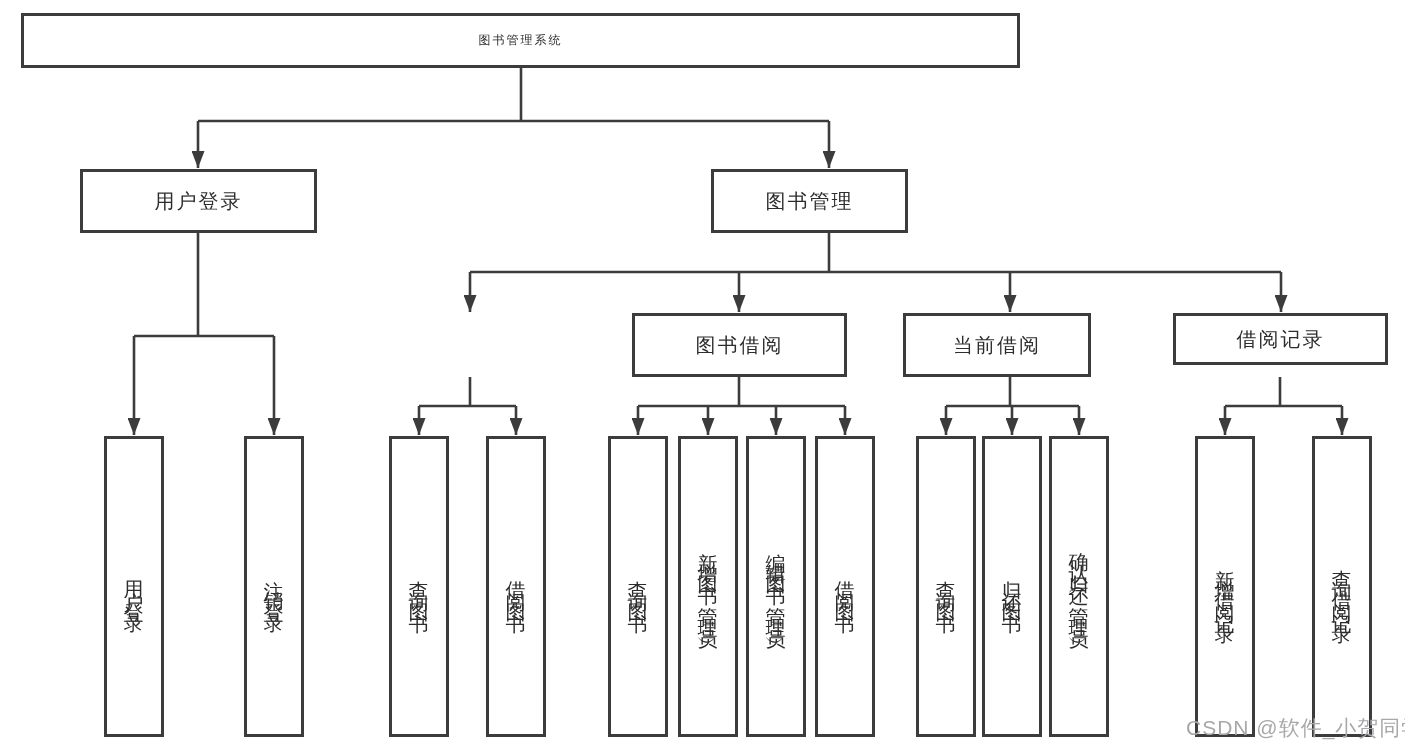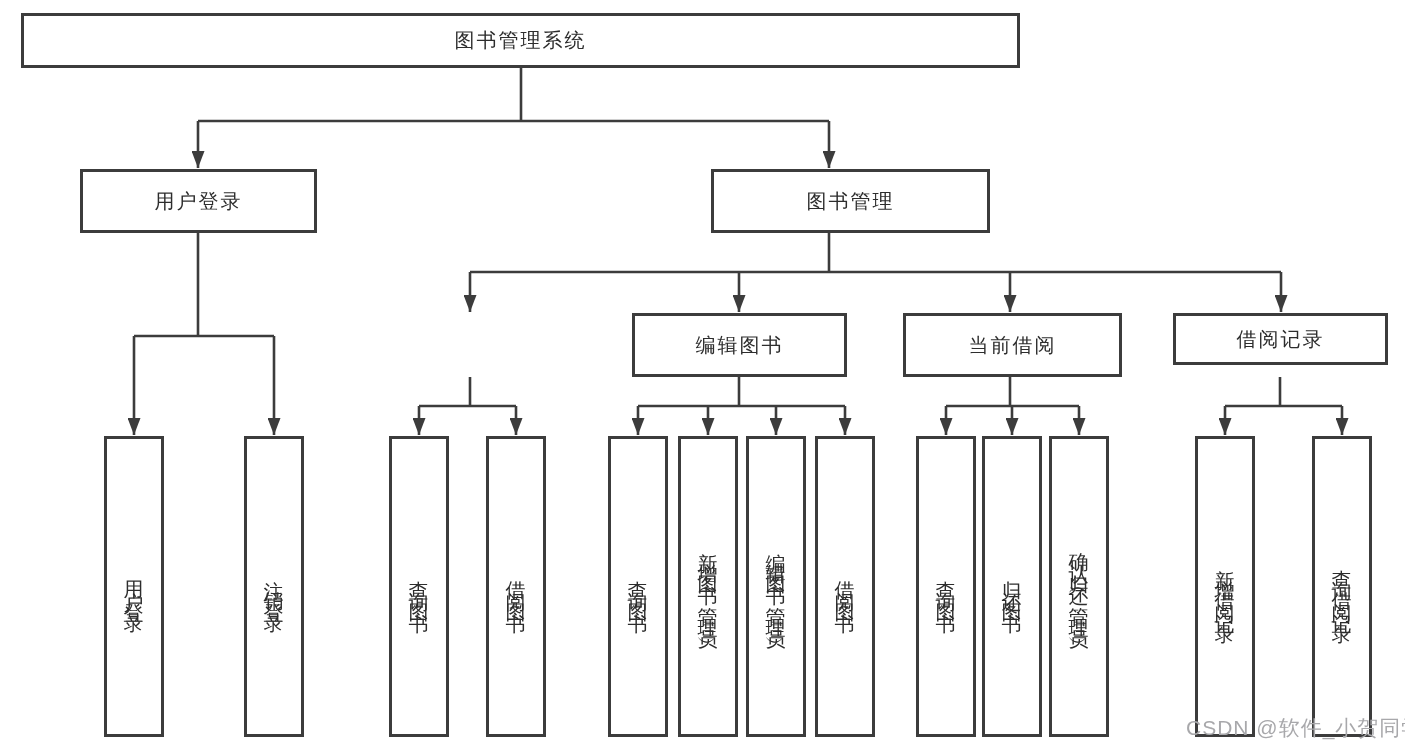--- a/index.html
+++ b/index.html
@@ -19,21 +19,21 @@
   svg.wires{position:absolute;left:0;top:0;}
   .wire{stroke:var(--line);stroke-width:2.6;fill:none;}
   .ahead{fill:var(--line);}
   .box{
     position:absolute;box-sizing:border-box;
     background:#fff;border:3px solid var(--line);
     display:flex;align-items:center;justify-content:center;
     color:var(--text);
   }
   .hlabel{font-size:20px;letter-spacing:2px;white-space:nowrap;}
-  .root .hlabel{font-size:20px;}
+  .root .hlabel{font-size:12px;}
   .vlabel{
     writing-mode:vertical-rl;
     text-orientation:mixed;
     font-size:20px;
     letter-spacing:11px;
     line-height:1;
   }
   .watermark{
     position:absolute;left:1186px;top:714px;
     font-size:21px;color:var(--watermark);
@@ -107,28 +107,28 @@
     </g>
   </svg>
 
   <div class="box root" style="left:21px;top:13px;width:999px;height:55px">
     <span class="hlabel">图书管理系统</span>
   </div>
 
   <div class="box" style="left:80px;top:169px;width:237px;height:64px">
     <span class="hlabel">用户登录</span>
   </div>
-  <div class="box" style="left:711px;top:169px;width:279px;height:64px">
+  <div class="box" style="left:711px;top:169px;width:197px;height:64px">
     <span class="hlabel">图书管理</span>
   </div>
 
   <div class="box" style="left:632px;top:313px;width:215px;height:64px">
-    <span class="hlabel">编辑图书</span>
+    <span class="hlabel">图书借阅</span>
   </div>
-  <div class="box" style="left:903px;top:313px;width:219px;height:64px">
+  <div class="box" style="left:903px;top:313px;width:188px;height:64px">
     <span class="hlabel">当前借阅</span>
   </div>
   <div class="box" style="left:1173px;top:313px;width:215px;height:52px">
     <span class="hlabel">借阅记录</span>
   </div>
 
   <div class="box" style="left:104px;top:436px;width:60px;height:301px">
     <span class="vlabel">用户登录</span>
   </div>
   <div class="box" style="left:244px;top:436px;width:60px;height:301px">

